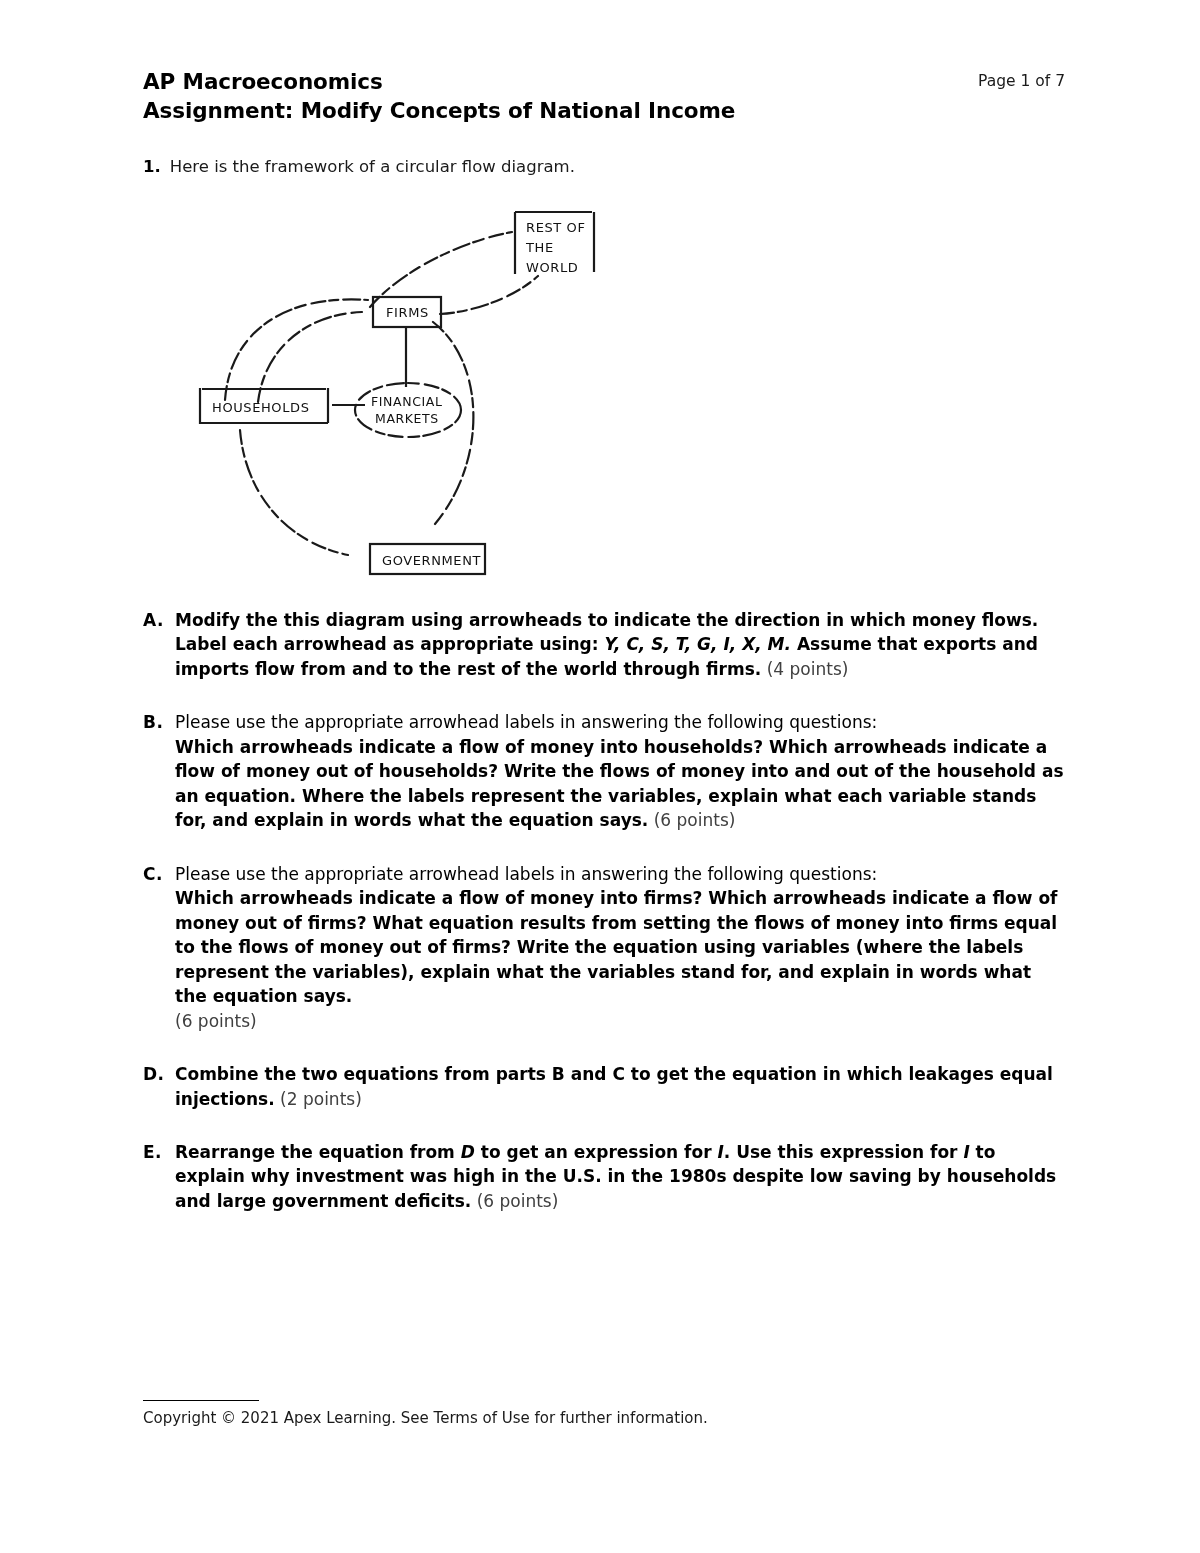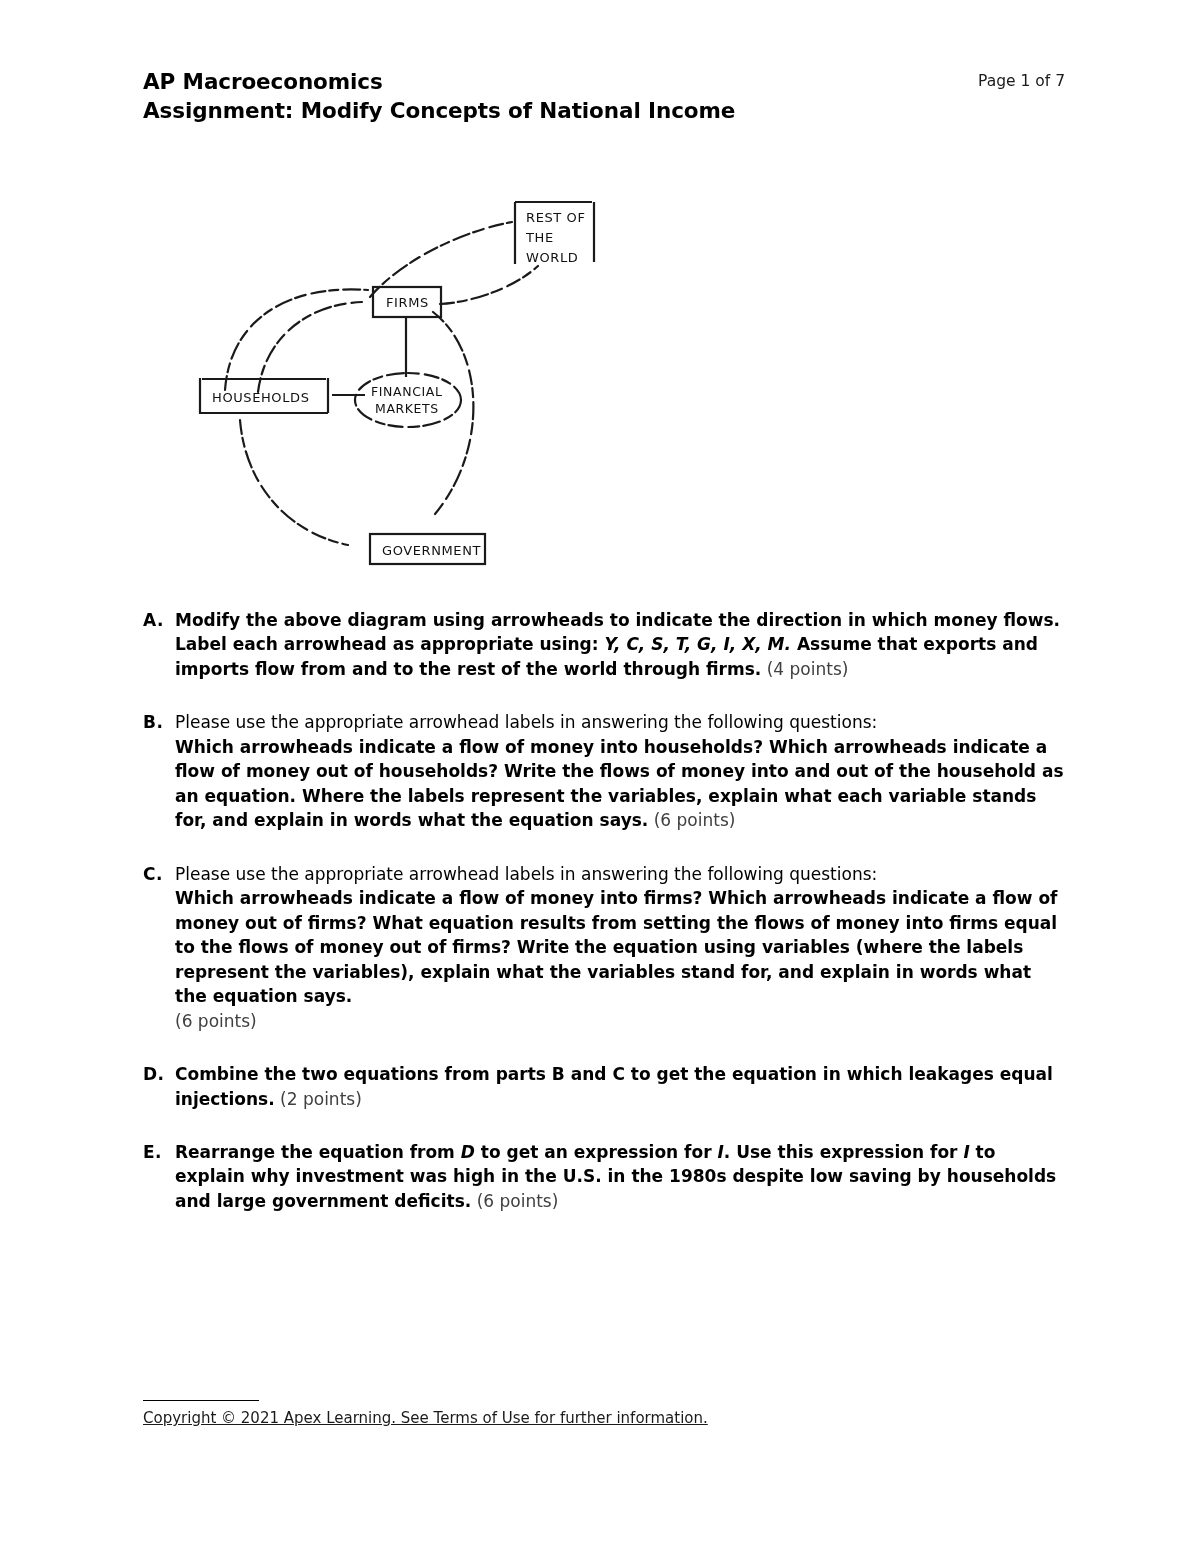--- a/index.html
+++ b/index.html
@@ -58,21 +58,21 @@
   .q1 .num {
     font-weight: bold;
     margin-right: 9px;
   }
   .q1 .stem { color: #1a1a1a; }
 
   
   .diagram {
     position: absolute;
     left: 190px;
-    top: 192px;
+    top: 202px;
     width: 430px;
     height: 385px;
   }
   .diagram svg { display: block; }
 
   
   .parts {
     position: absolute;
     left: 143px;
     top: 608px;
@@ -111,38 +111,40 @@
   .footer-rule {
     width: 116px;
     height: 0;
     border-top: 1.6px solid #000;
     margin-bottom: 7px;
   }
   .footer-text {
     font-size: 15px;
     line-height: 1.35;
     color: #1a1a1a;
-    text-decoration: underline;
   }
 </style>
 </head>
 <body>
 
 <div class="page">
 
   <div class="header">
     <div class="header-row">
       <div class="title-block">
         <span class="title-line">AP Macroeconomics</span>
         <span class="title-line">Assignment: Modify Concepts of National Income</span>
       </div>
       <div class="page-number">Page 1 of 7</div>
     </div>
   </div>
 
+  <div class="q1">
+    <span class="num">1.</span><span class="stem">Here is the framework of a circular flow diagram.</span>
+  </div>
 
   <div class="diagram">
     <svg width="430" height="385" viewBox="0 0 430 385" xmlns="http://www.w3.org/2000/svg">
       <defs>
         <style>
           .bx { fill:none; stroke:#1a1a1a; stroke-width:2.2; }
           .arc { fill:none; stroke:#1a1a1a; stroke-width:2.2; stroke-linecap:round;
                  stroke-dasharray: 14 4 9 5 17 4 11 6; }
           .solid { fill:none; stroke:#1a1a1a; stroke-width:2.2; }
           .lbl { font-family:"DejaVu Sans", sans-serif; font-size:13px; fill:#111;
@@ -196,21 +198,21 @@
         <text class="lbl" x="192" y="363">GOVERNMENT</text>
       </g>
     </svg>
   </div>
 
   <div class="parts">
 
     <div class="part">
       <div class="part-letter">A.</div>
       <div class="part-body">
-        <span class="bold">Modify the above diagram using arrowheads to indicate the direction in which money flows.  Label each arrowhead as appropriate using: </span><span class="bold ital">Y, C, S, T, G, I, X, M.</span><span class="bold"> Assume that exports and imports flow from and to the rest of the world through firms.</span> <span class="points">(4 points)</span>
+        <span class="bold">Modify the this diagram using arrowheads to indicate the direction in which money flows.  Label each arrowhead as appropriate using: </span><span class="bold ital">Y, C, S, T, G, I, X, M.</span><span class="bold"> Assume that exports and imports flow from and to the rest of the world through firms.</span> <span class="points">(4 points)</span>
       </div>
     </div>
 
     <div class="part">
       <div class="part-letter">B.</div>
       <div class="part-body">
         <span class="reg">Please use the appropriate arrowhead labels in answering the following questions:</span><br>
         <span class="bold">Which arrowheads indicate a flow of money into households?  Which arrowheads indicate a flow of money out of households?  Write the flows of money into and out of the household as an equation. Where the labels represent the variables, explain what each variable stands for, and explain in words what the equation says.</span> <span class="points">(6 points)</span>
       </div>
     </div>

